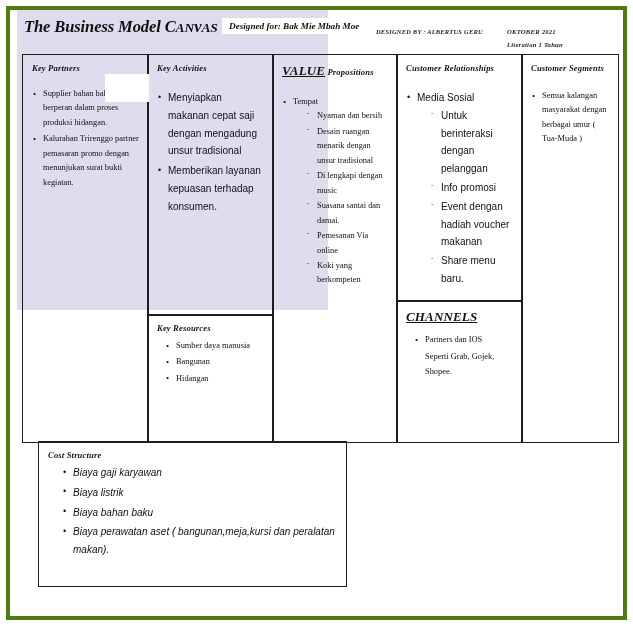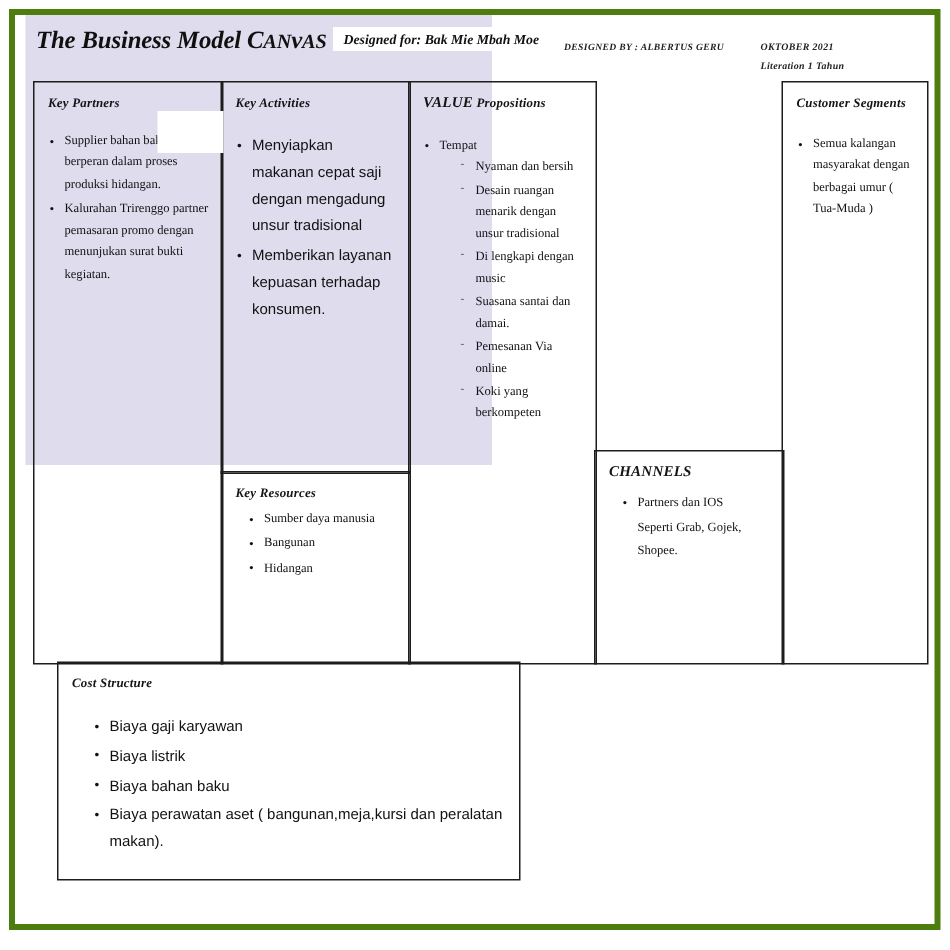--- a/index.html
+++ b/index.html
@@ -115,21 +115,21 @@
 
   .cell-title {
     font-family: "Liberation Serif", serif;
     font-size: 8.6px;
     font-weight: bold;
     font-style: italic;
     color: #141414;
     letter-spacing: 0.15px;
     white-space: nowrap;
   }
-  .cell-title .sc { font-size: 10px; }
+  .cell-title .sc { font-size: 13px; text-decoration: underline; }
 
   .pad { padding: 8px 9px 6px 9px; }
 
   
   ul.lv1 {
     list-style: none;
     margin: 0;
     padding: 0;
   }
   ul.lv1 > li {
@@ -255,41 +255,55 @@
               <li>Desain ruangan menarik dengan unsur tradisional</li>
               <li>Di lengkapi dengan music</li>
               <li>Suasana santai dan damai.</li>
               <li>Pemesanan Via online</li>
               <li>Koki yang berkompeten</li>
             </ul>
           </li>
         </ul>
       </div>
 
+      <div class="cell pad" style="left:374px; top:0px; width:127px; height:248px;">
+        <div class="cell-title">Customer Relationships</div>
+        <ul class="lv1 sans-body" style="margin-top:16px;">
+          <li>
+            <span>Media Sosial</span>
+            <ul class="lv2">
+              <li>Untuk berinteraksi dengan pelanggan</li>
+              <li>Info promosi</li>
+              <li>Event dengan hadiah voucher makanan</li>
+              <li>Share menu baru.</li>
+            </ul>
+          </li>
+        </ul>
+      </div>
 
       <div class="cell pad" style="left:374px; top:246px; width:127px; height:143px;">
         <div class="cell-title">
           <span class="sc">CHANNELS</span>
         </div>
         <ul class="lv1 serif-body" style="margin-top:8px; margin-left:8px;">
           <li>Partners dan IOS</li>
         </ul>
         <div class="serif-body plain-line" style="margin-left:19px;">Seperti Grab, Gojek, Shopee.</div>
       </div>
 
       <div class="cell pad" style="left:499px; top:0px; width:98px; height:389px;">
         <div class="cell-title">Customer Segments</div>
         <ul class="lv1 serif-body" style="margin-top:16px;">
           <li>Semua kalangan masyarakat dengan berbagai umur ( Tua-Muda )</li>
         </ul>
       </div>
 
       <div class="cell pad" style="left:16px; top:387px; width:309px; height:146px;">
         <div class="cell-title">Cost Structure</div>
-        <ul class="lv1 sans-body" style="margin-top:16px; margin-left:14px;">
+        <ul class="lv1 sans-body" style="margin-top:4px; margin-left:14px;font-style:italic;">
           <li>Biaya gaji karyawan</li>
           <li>Biaya listrik</li>
           <li>Biaya bahan baku</li>
           <li>Biaya perawatan aset ( bangunan,meja,kursi dan peralatan makan).</li>
         </ul>
       </div>
 
 
     </div>
 

